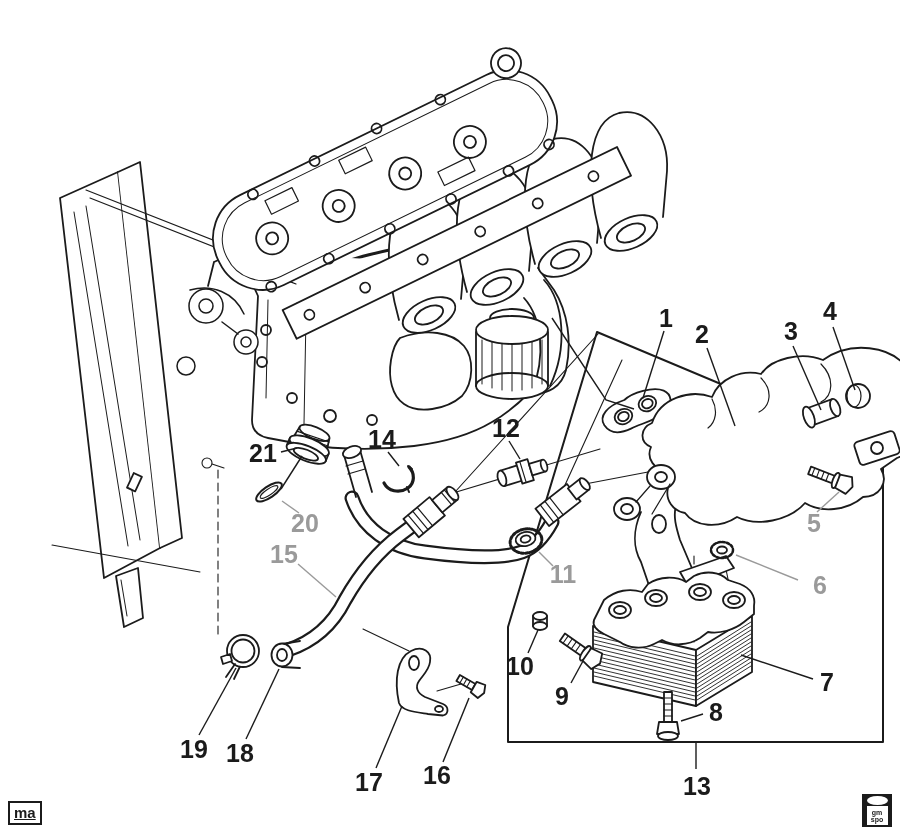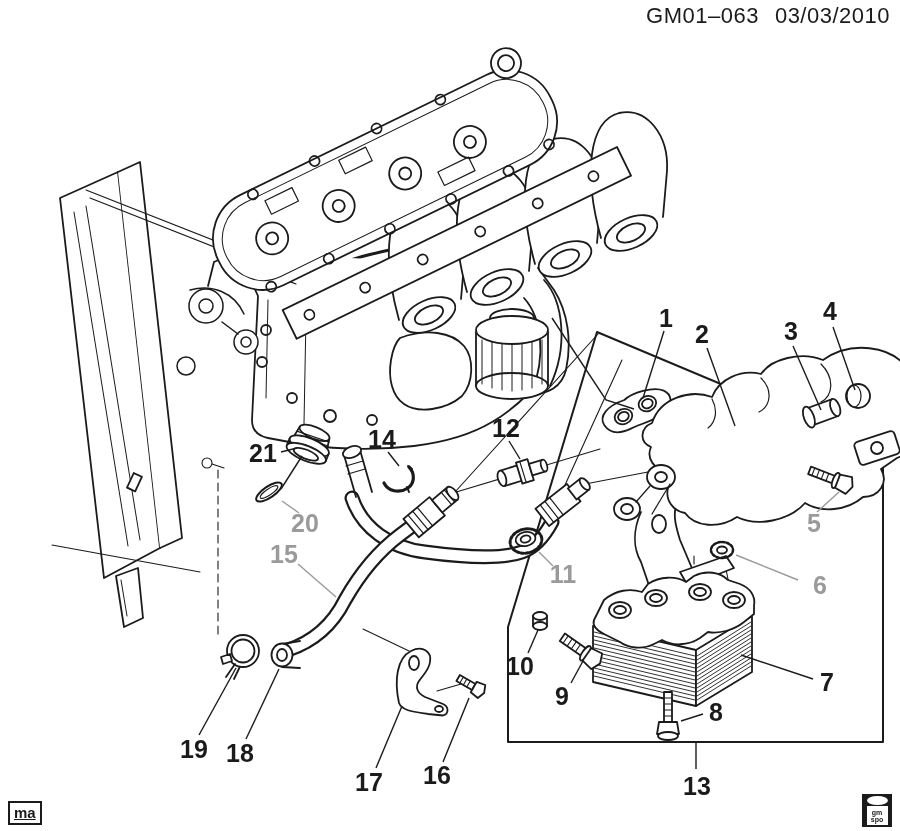--- a/index.html
+++ b/index.html
@@ -23,23 +23,20 @@
   .co.muted{fill:var(--muted);}
   .lead{stroke:var(--ink);stroke-width:1.4;fill:none;}
   .lead.muted{stroke:var(--muted);}
   .fin{stroke:var(--ink);stroke-width:.9;fill:none;}
 </style>
 </head>
 <body>
 
 <div class="page">
 
-  <div class="doc-header">
-    <span>GM01–063</span><span class="date">03/03/2010</span>
-  </div>
 
   <svg width="900" height="831" viewBox="0 0 900 831">
 
     <g stroke="#1b1b1b" fill="none" stroke-width="1.8" stroke-linecap="round" stroke-linejoin="round">
 
       <g>
         <path d="M60,198 L118,172 L160,548 L104,578 Z" fill="#fff"></path>
         <path d="M118,172 L140,162 L182,538 L160,548" fill="#fff"></path>
         <path d="M86,206 L140,540" stroke-width="1"></path>
         <path d="M74,212 L128,546" stroke-width="1"></path>

